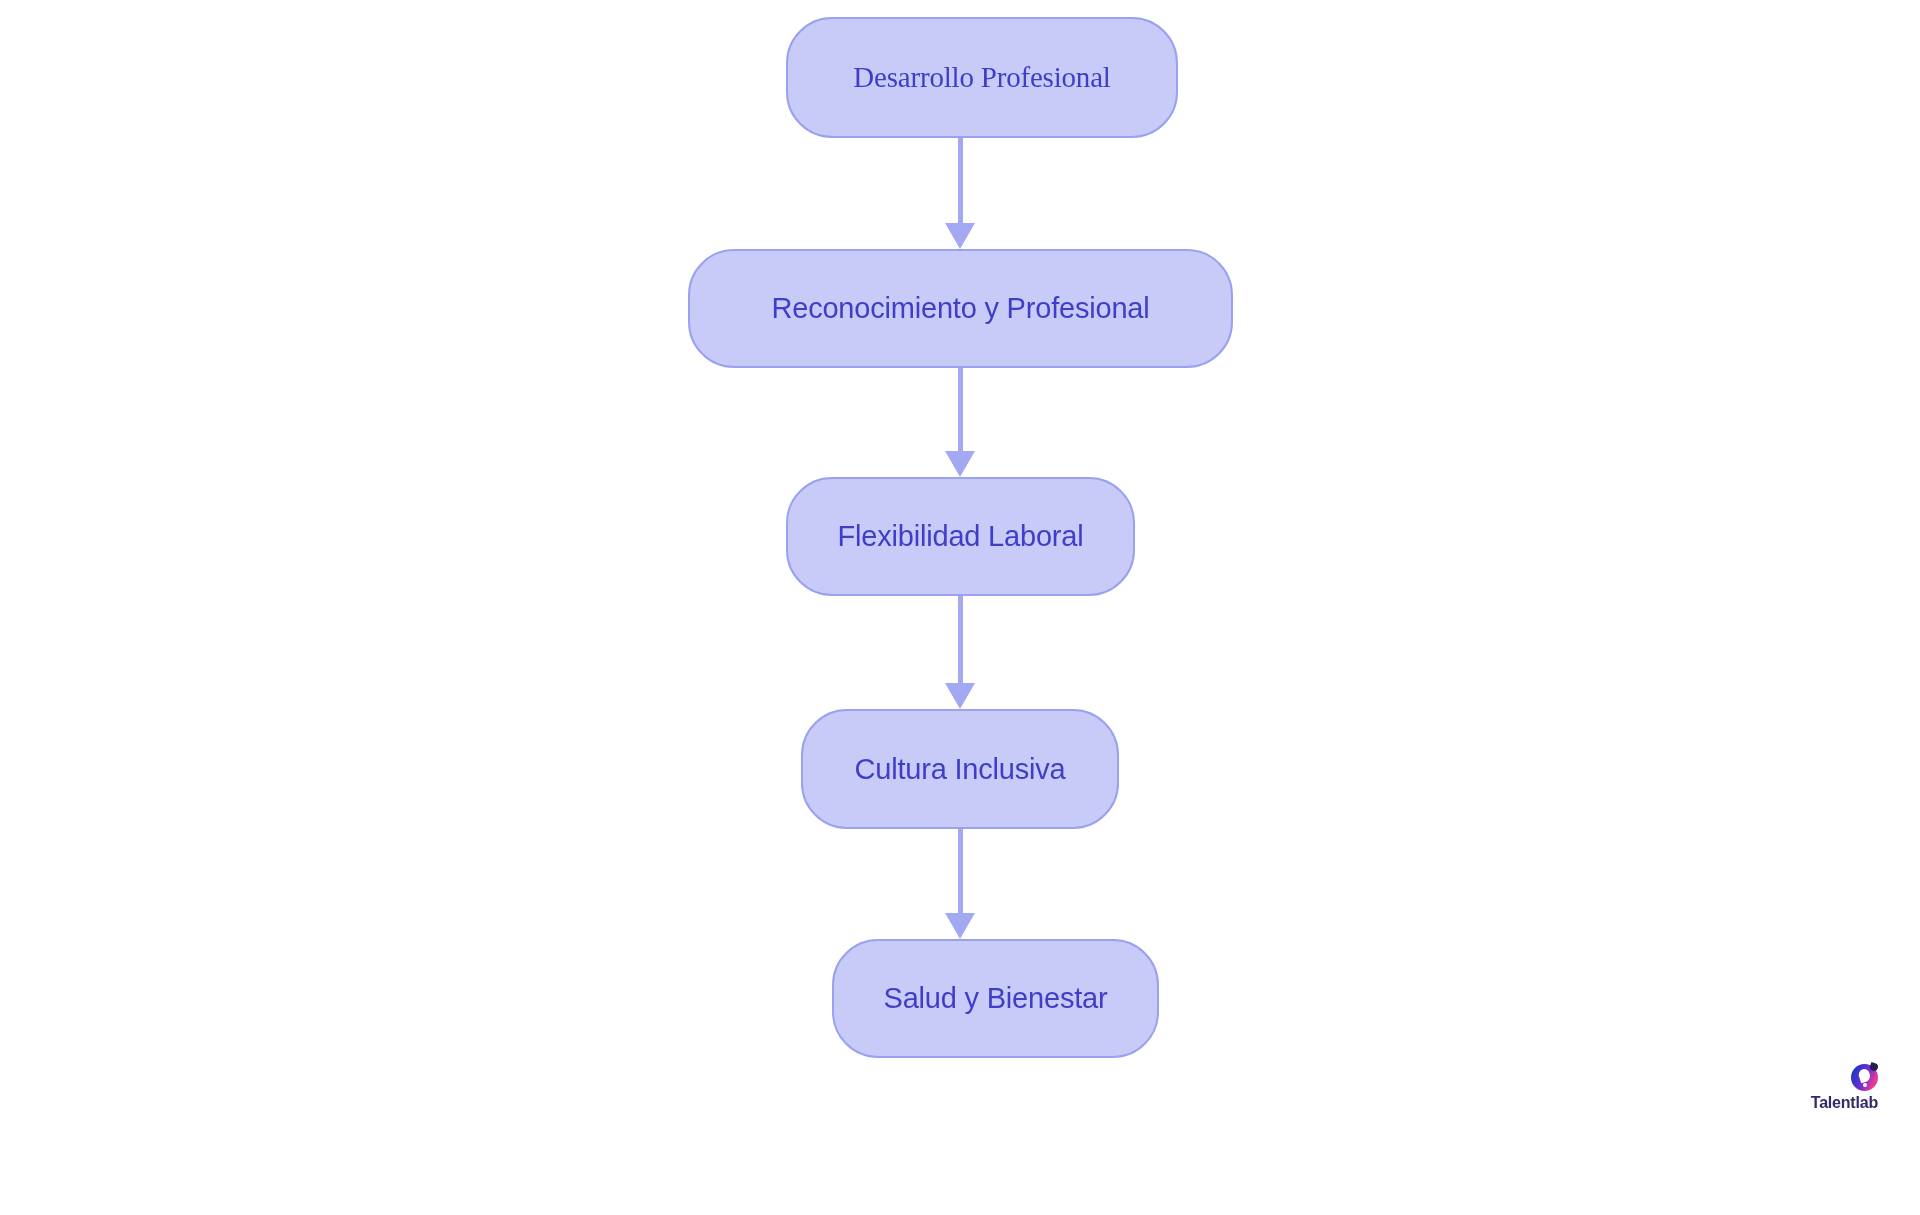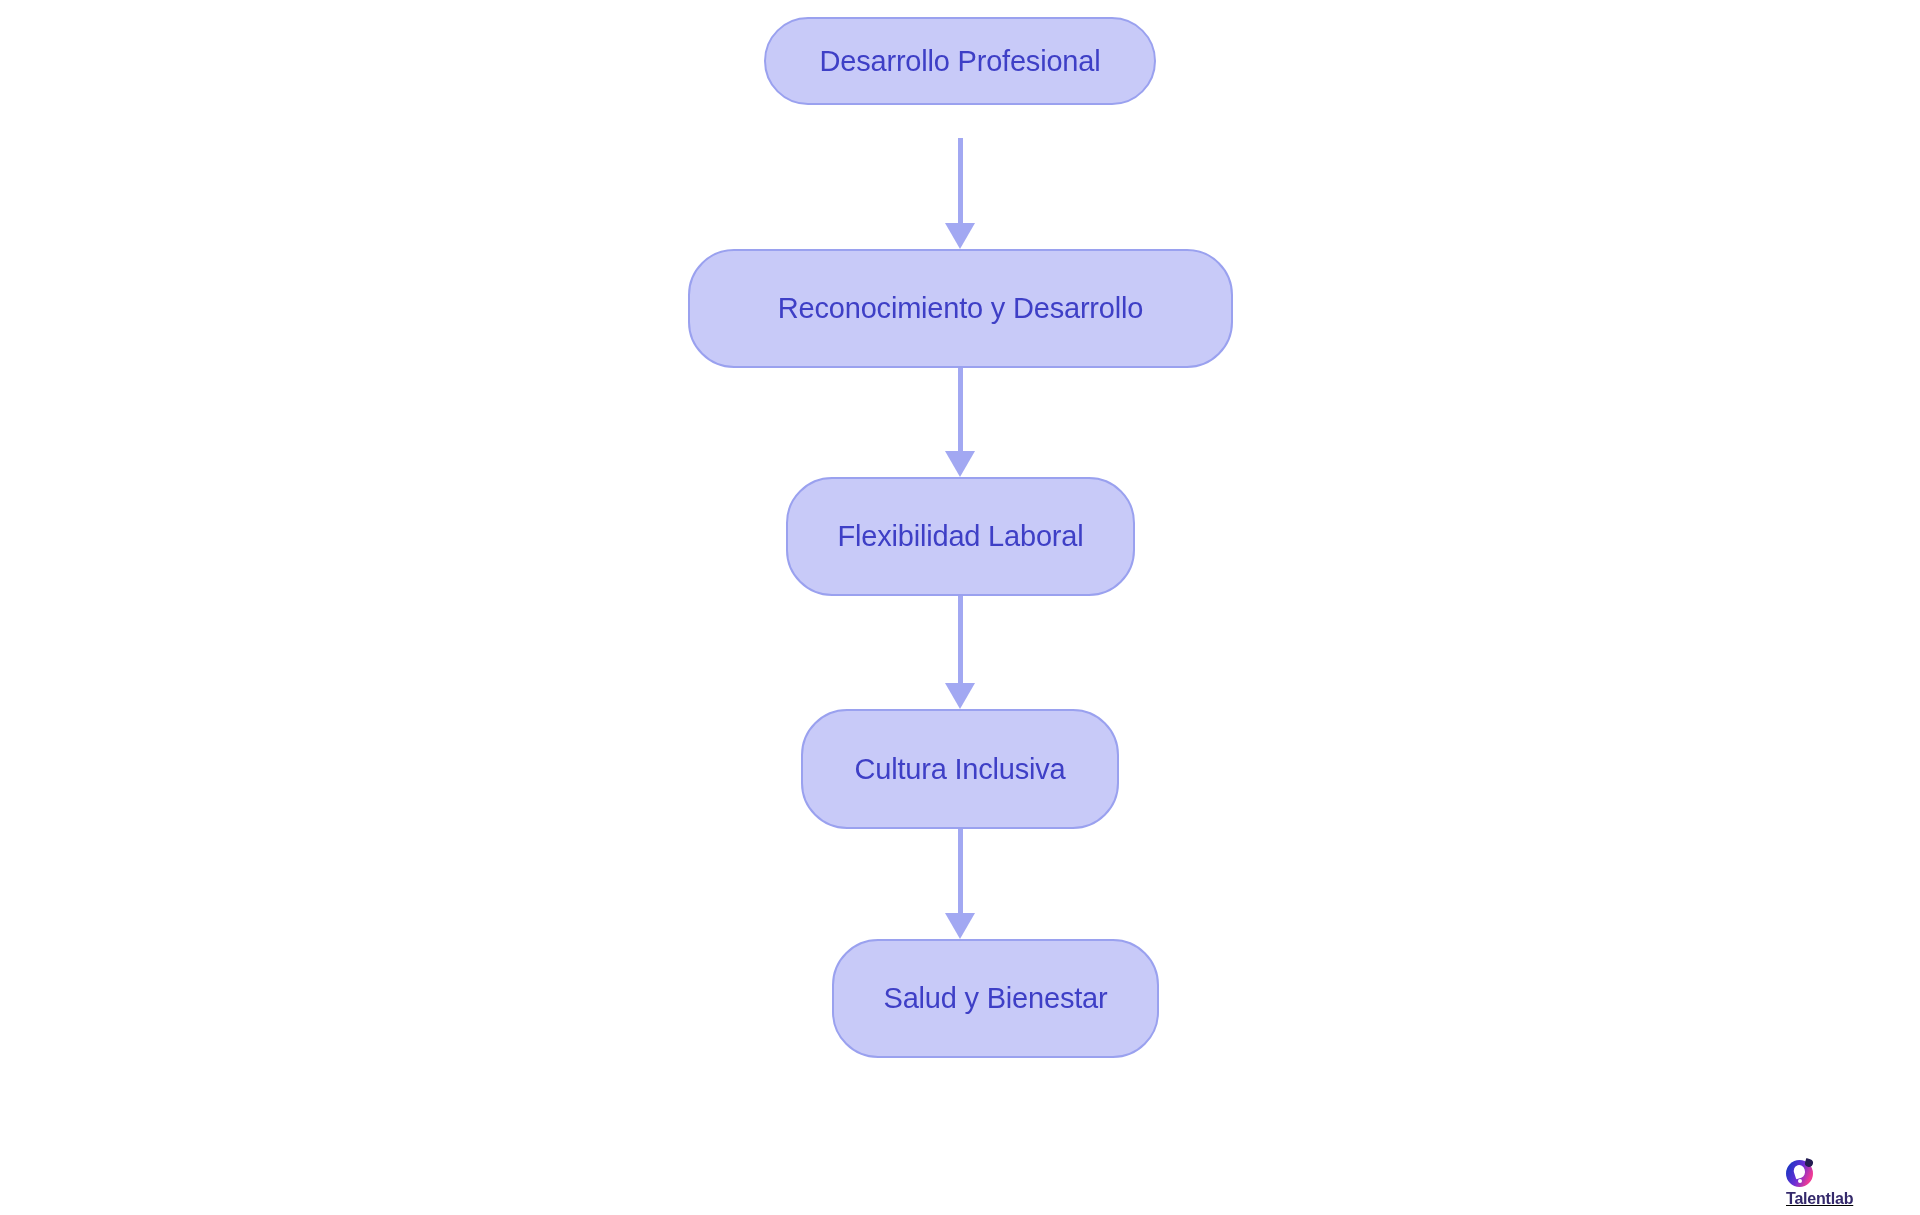--- a/index.html
+++ b/index.html
@@ -50,27 +50,26 @@
     bottom: 0;
     width: 0;
     height: 0;
     border-left: 15px solid transparent;
     border-right: 15px solid transparent;
     border-top: 26px solid var(--arrow, #a2a8f2);
   }
   .brand {
     position: absolute;
     left: 1786px;
-    top: 1160px;
+    top: 1064px;
     width: 92px;
     display: flex;
     flex-direction: column;
-    align-items: flex-start;
+    align-items: flex-end;
     gap: 3px;
-    text-decoration: underline;
   }
   .brand-icon {
     position: relative;
     width: 27px;
     height: 27px;
     border-radius: 50%;
     background: linear-gradient(115deg, #2335c5 15%, #6d2ed6 50%, #ee3b95 82%);
   }
   .brand-icon::after {
     content: "";
@@ -108,31 +107,31 @@
     letter-spacing: -0.2px;
     color: #34296b;
     white-space: nowrap;
   }
 </style>
 </head>
 <body>
 
 <div class="canvas" style="--node-fill: #c8caf8; --node-border: #9aa1ef; --node-text: #3e3fc6; --arrow: #a2a8f2; --background: #ffffff;">
 
-  <div class="node" style="left:764px; top:17px; width:392px; height:88px;">
+  <div class="node" style="left:786px; top:17px; width:392px; height:121px;font-family:Liberation Serif, serif;">
     <span class="node-label">Desarrollo Profesional</span>
   </div>
 
   <div class="arrow" style="top:138px; height:111px;">
     <i class="shaft"></i>
     <i class="tip"></i>
   </div>
 
   <div class="node" style="left:688px; top:249px; width:545px; height:119px;">
-    <span class="node-label">Reconocimiento y Desarrollo</span>
+    <span class="node-label">Reconocimiento y Profesional</span>
   </div>
 
   <div class="arrow" style="top:368px; height:109px;">
     <i class="shaft"></i>
     <i class="tip"></i>
   </div>
 
   <div class="node" style="left:786px; top:477px; width:349px; height:119px;">
     <span class="node-label">Flexibilidad Laboral</span>
   </div>

